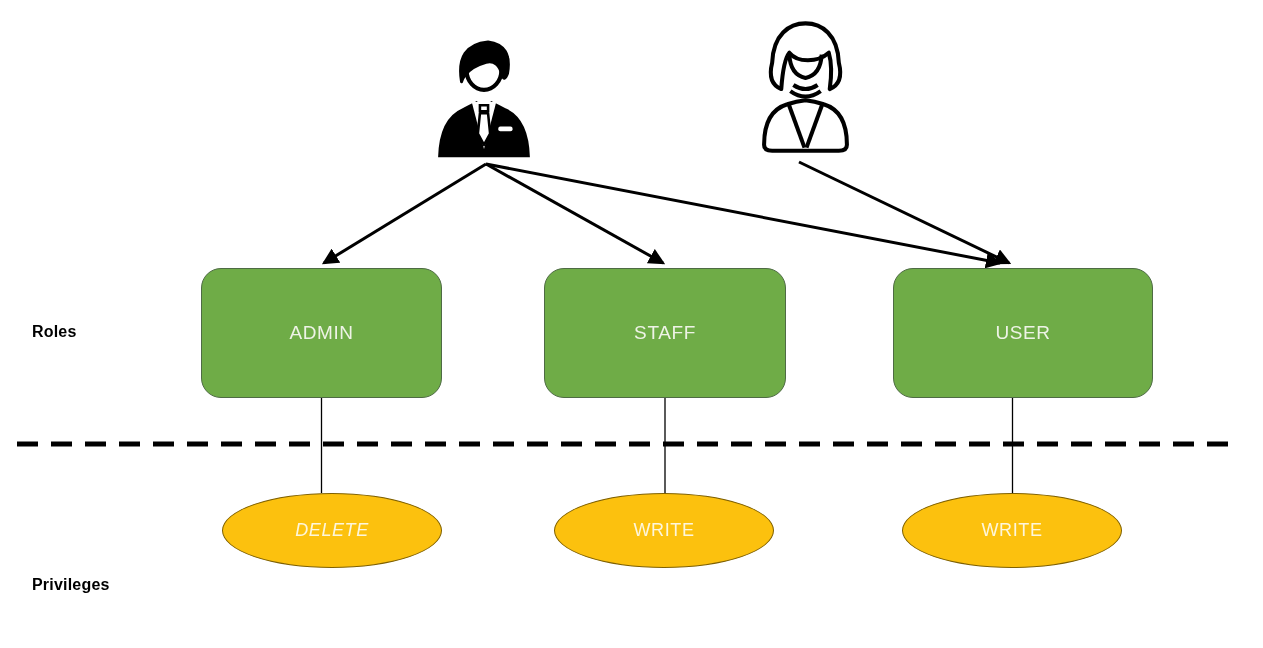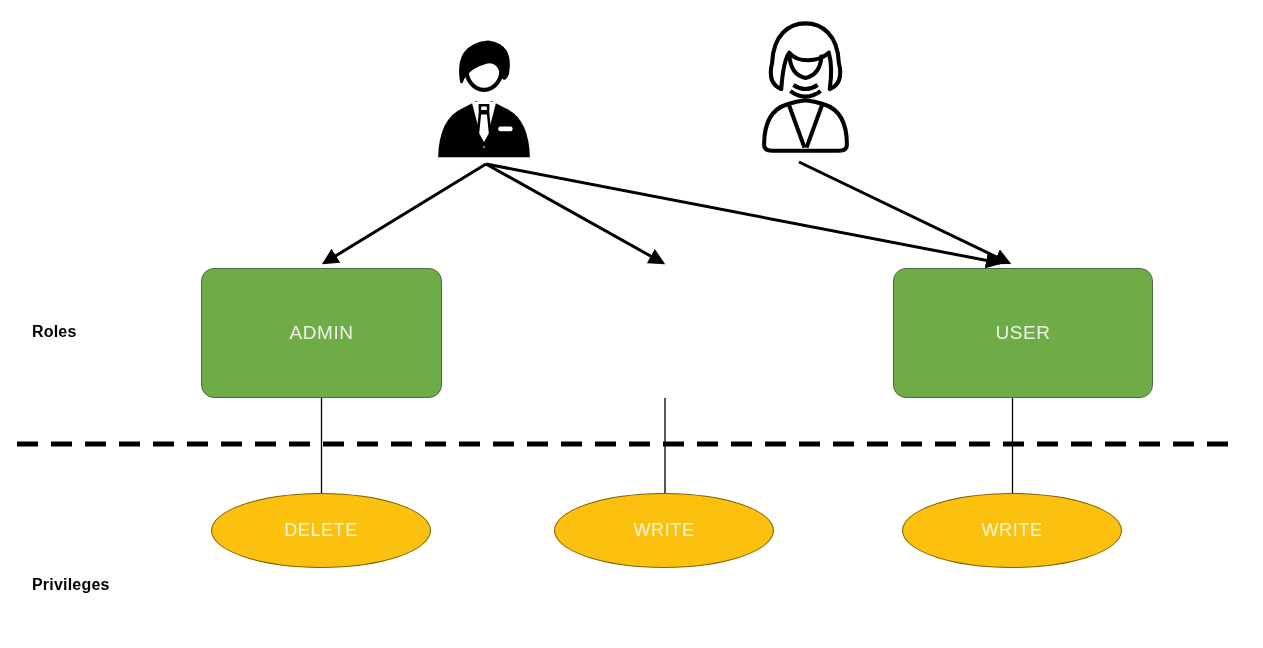--- a/index.html
+++ b/index.html
@@ -18,40 +18,40 @@
     position:absolute;left:32px;
     font-size:16px;font-weight:bold;color:var(--label_text,#000);
     letter-spacing:0.2px;
   }
   .row-label.roles{top:323px;}
   .row-label.privileges{top:576px;}
   .role-box{
     position:absolute;top:268px;height:130px;
     background:var(--role_fill,#6fac47);
     border:1.5px solid var(--role_border,#4e6b44);
-    border-radius:13px;
+    border-radius:20px;
     display:flex;align-items:center;justify-content:center;
     color:var(--role_text,#eef3e6);
     font-size:19px;letter-spacing:0.6px;
     box-sizing:border-box;
   }
   .role-admin{left:201px;width:241px;}
   .role-staff{left:544px;width:242px;}
   .role-user{left:893px;width:260px;}
   .priv-ellipse{
     position:absolute;top:493px;height:75px;width:220px;
     background:var(--privilege_fill,#fcc10e);
     border:1.5px solid var(--privilege_border,#7f6000);
     border-radius:50%;
     display:flex;align-items:center;justify-content:center;
     color:var(--privilege_text,#fdf6dc);
     font-size:18px;letter-spacing:0.6px;
     box-sizing:border-box;
   }
-  .priv-delete{left:211px;}
+  .priv-delete{left:222px;font-style:italic;}
   .priv-write{left:554px;}
   .priv-read{left:902px;}
 </style>
 </head>
 <body>
 
 <div class="canvas">
 
   <svg class="lines-layer" width="1263" height="648" viewBox="0 0 1263 648">
     <defs>
@@ -107,20 +107,23 @@
       <path d="M65,90 L49,134" fill="none" stroke="#000" stroke-width="4"></path>
     </svg>
   </div>
 
   <div class="row-label roles">Roles</div>
   <div class="row-label privileges">Privileges</div>
 
   <div class="role-box role-admin">
     <span>ADMIN</span>
   </div>
+  <div class="role-box role-staff">
+    <span>STAFF</span>
+  </div>
   <div class="role-box role-user">
     <span>USER</span>
   </div>
 
   <div class="priv-ellipse priv-delete">
     <span>DELETE</span>
   </div>
   <div class="priv-ellipse priv-write">
     <span>WRITE</span>
   </div>

